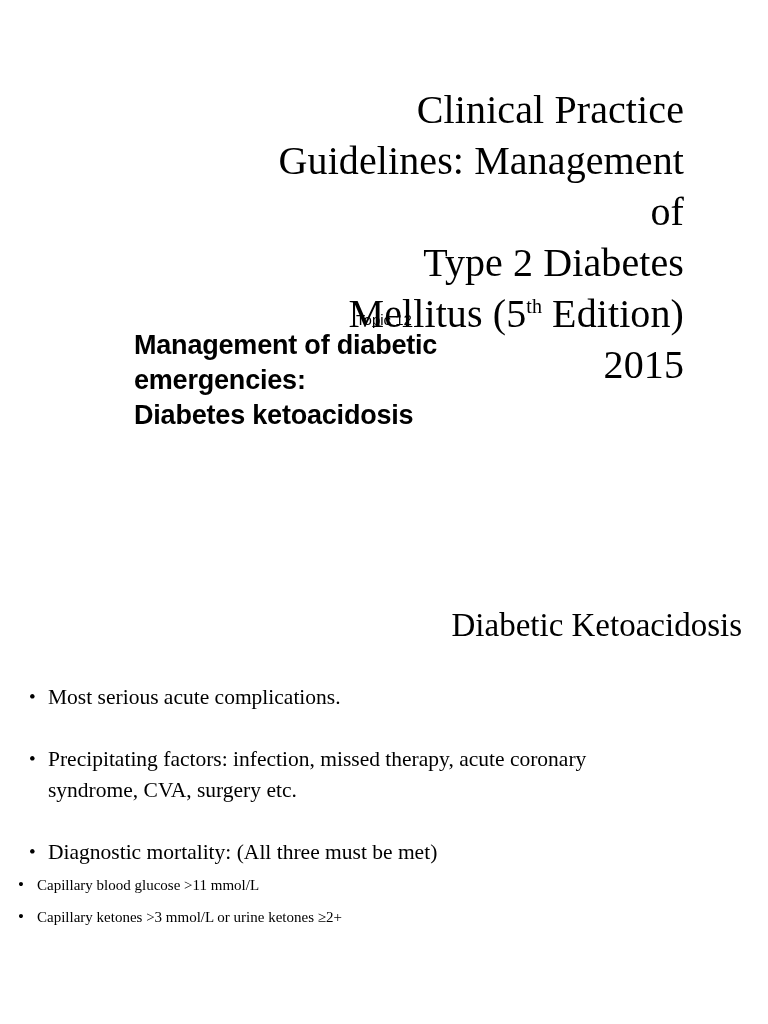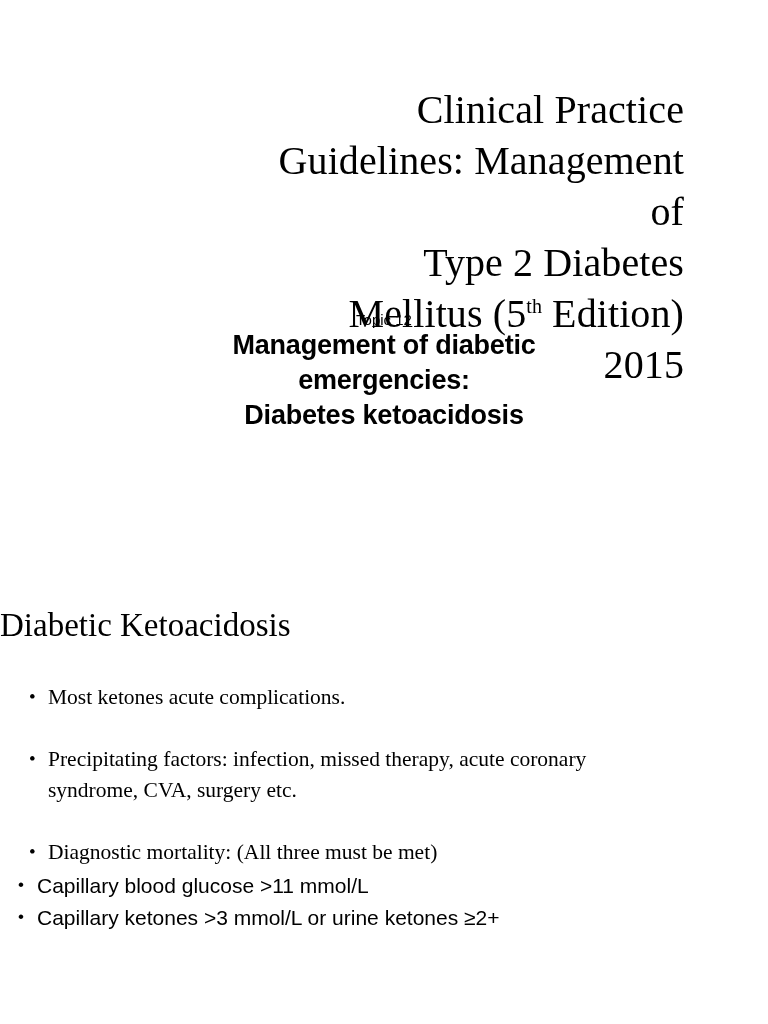--- a/index.html
+++ b/index.html
@@ -27,32 +27,31 @@
 
   .topic-label {
     position:absolute; left:0; top:311px; width:768px;
     text-align:center;
     font-family:"Liberation Sans", sans-serif;
     font-size:15px; line-height:18px; font-weight:400;
   }
 
   .subtitle {
     position:absolute; left:134px; top:328px; width:500px;
-    text-align:center;
     font-family:"Liberation Sans", sans-serif;
     font-weight:700;
     font-size:27px; line-height:35px;
     letter-spacing:-0.2px;
     white-space:pre-line;
   }
 
   
   .section-heading {
     position:absolute; left:0; top:605px; width:742px;
-    text-align:left;
+    text-align:right;
     font-family:"Liberation Serif", serif;
     font-size:33px; line-height:40px; font-weight:400;
   }
 
   .body-list {
     position:absolute; left:0; top:682px; width:768px;
   }
   .bullet-item {
     position:relative;
     padding-left:48px; padding-right:100px;
@@ -64,22 +63,22 @@
     content:"\2022";
     position:absolute; left:29px; top:-1px;
     font-size:19px; line-height:31px;
   }
   .bullet-item.tight { margin-bottom:0; }
 
   .sub-list { margin-top:2px; }
   .sub-item {
     position:relative;
     padding-left:37px; padding-right:20px;
-    font-family:Liberation Sans, sans-serif;
-    font-size:21px; line-height:31px;
+    font-family:Liberation Serif, serif;
+    font-size:15px; line-height:31px;
     margin-bottom:1px;
   }
   .sub-item::before {
     content:"\2022";
     position:absolute; left:18px; top:-1px;
     font-size:17px; line-height:31px;
   }
 </style>
 </head>
 <body>
@@ -99,21 +98,21 @@
 
     <div class="subtitle">Management of diabetic
 emergencies:
 Diabetes ketoacidosis</div>
 
   </div>
 
   <div class="section-heading">Diabetic Ketoacidosis</div>
 
   <div class="body-list">
-    <div class="bullet-item">Most ketones acute complications.</div>
+    <div class="bullet-item">Most serious acute complications.</div>
     <div class="bullet-item">Precipitating factors: infection, missed therapy, acute coronary syndrome, CVA, surgery etc.</div>
     <div class="bullet-item tight">Diagnostic mortality: (All three must be met)</div>
     <div class="sub-list">
       <div class="sub-item">Capillary blood glucose &gt;11 mmol/L</div>
       <div class="sub-item">Capillary ketones &gt;3 mmol/L or urine ketones ≥2+</div>
     </div>
   </div>
 
 </div>
 

